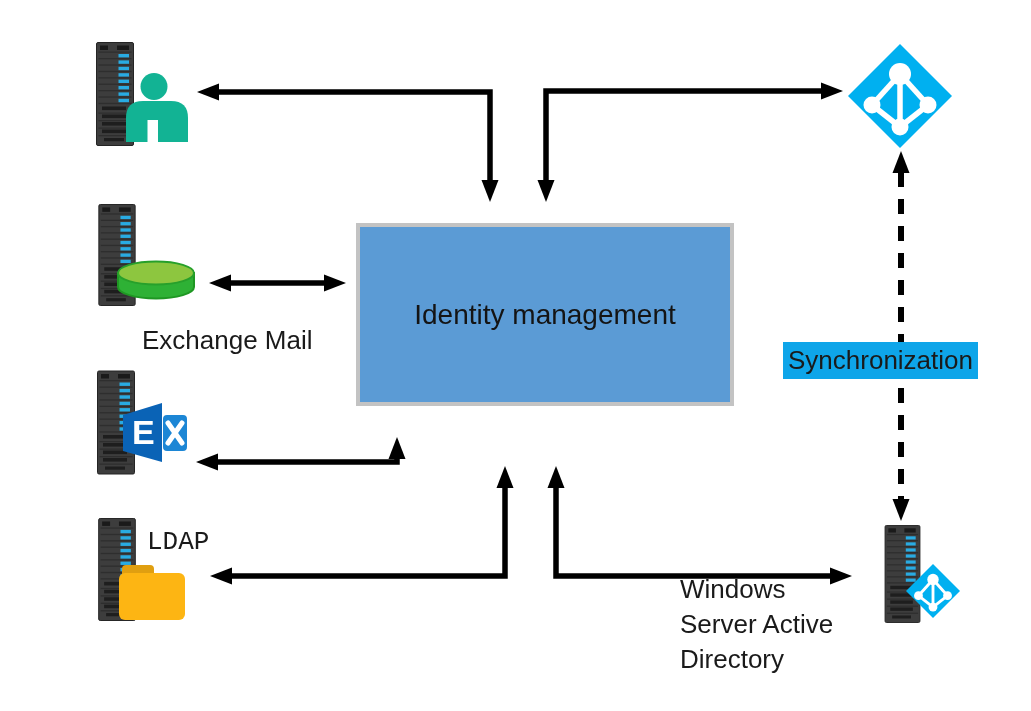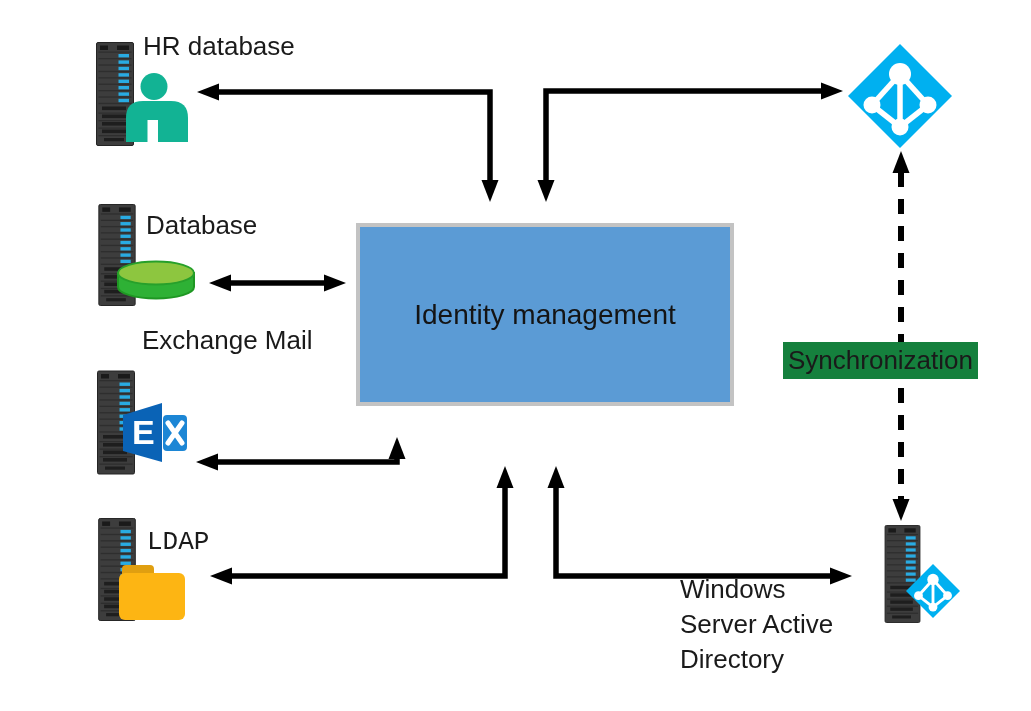--- a/index.html
+++ b/index.html
@@ -5,21 +5,21 @@
   html,body{margin:0;padding:0;background:#ffffff;}
   .canvas{
     position:relative;width:1031px;height:711px;background:#ffffff;
     font-family:"Liberation Sans","DejaVu Sans",sans-serif;overflow:hidden;
   }
   .layer{position:absolute;left:0;top:0;}
   .node-label{
     position:absolute;font-size:26px;line-height:33px;color:#1a1a1a;white-space:nowrap;
   }
   .multiline{white-space:pre-line;line-height:35px;}
-  .sync-label{background:#15803d;padding:2px 5px;z-index:3;}
+  .sync-label{background:#0ea5e9;padding:2px 5px;z-index:3;}
   .identity-box{
     position:absolute;left:356px;top:223px;width:378px;height:183px;box-sizing:border-box;
     background:#5B9BD5;border:4px solid #C3C3C3;display:flex;align-items:center;justify-content:center;
     z-index:2;
   }
   .identity-box .box-title{font-size:28px;color:#141414;}
 </style>
 </head>
 <body>
 
@@ -158,23 +158,21 @@
     <use href="#azure-network" x="848" y="44" width="104" height="104"></use>
 
     <use href="#server" x="883" y="525" width="39" height="98"></use>
     <use href="#azure-network" x="906" y="564" width="54" height="54"></use>
   </svg>
 
   <div class="identity-box">
     <span class="box-title">Identity management</span>
   </div>
 
-  <div class="node-label" style="left:143px;top:30px;">HR database</div>
 
-  <div class="node-label" style="left:146px;top:209px;">Database</div>
 
   <div class="node-label" style="left:142px;top:324px;">Exchange Mail</div>
 
   <div class="node-label" style="left:147px;top:526px;font-family:Liberation Mono, monospace;">LDAP</div>
 
 
   <div class="node-label sync-label" style="left:783px;top:342px;">Synchronization</div>
 
   <div class="node-label multiline" style="left:680px;top:572px;">Windows
 Server Active

